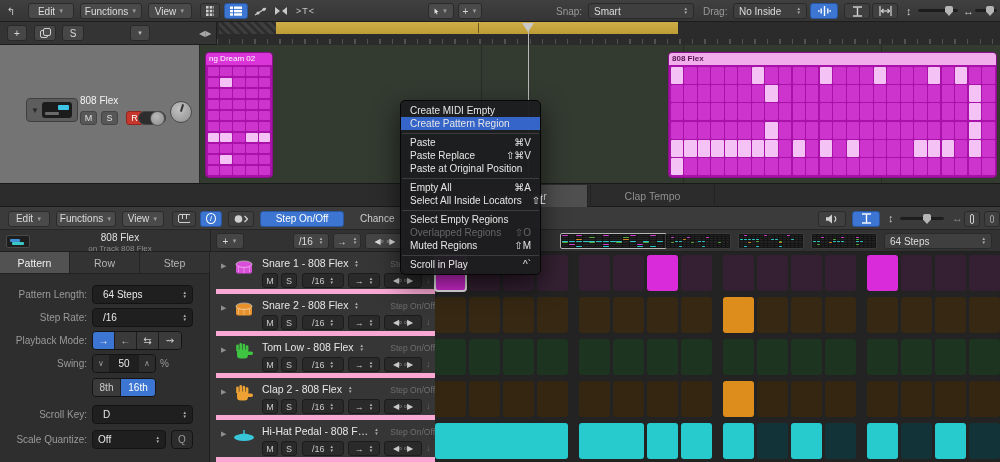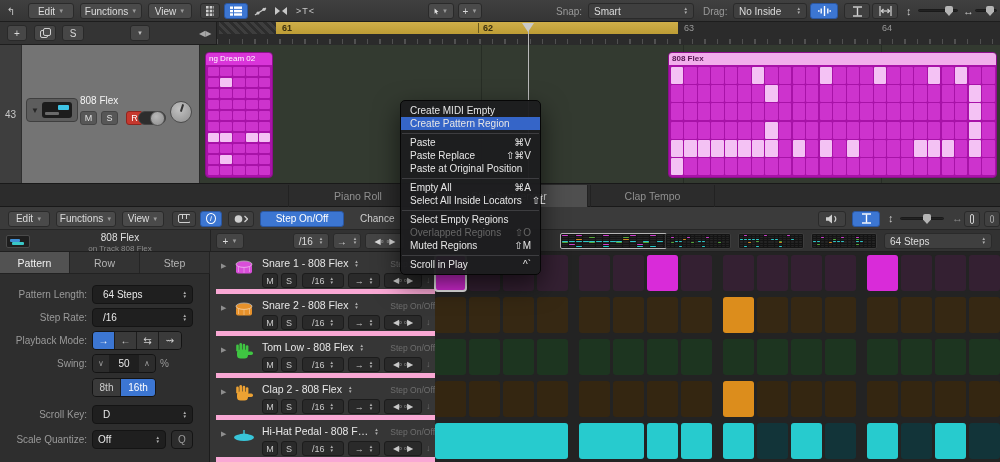--- a/index.html
+++ b/index.html
@@ -271,26 +271,20 @@
     </div>
     <div class="sbtn" style="left:62px;width:22px;">S</div>
     <div class="sbtn" style="left:130px;width:20px;">
         <span class="dn" style="font-size:6px;color:#bbb;">▼</span>
       </div>
     <div class="ghost" style="left:199px;color:#a8a8a8;font-size:8px;">◀▶</div>
     <div class="ruler">
       <div class="hatch"></div>
       <div class="cycle" style="left:59px;width:402px;"></div>
       <div style="position:absolute;left:261px;top:1px;width:1px;height:10px;background:#6b5a1d;"></div>
-      <div id="ruler-labels" style="position:absolute;left:-216px;top:0;width:1000px;height:12px;">
-          <div class="barlab oncyc" style="left: 281px;">61</div>
-          <div class="barlab oncyc" style="left: 482px;">62</div>
-          <div class="barlab" style="left: 683px;">63</div>
-          <div class="barlab" style="left: 881px;">64</div>
-        </div>
       <div class="ticks"></div>
     </div>
   </div>
 
   <div class="arrange">
     <div class="barline" style="left:481px;"></div>
     <div class="barline" style="left:683px;"></div>
     <div class="barline" style="left:881px;"></div>
     <div id="regions">
         <div class="region" style="left: 205px; width: 68px;">
@@ -524,21 +518,20 @@
               <div class="rcell"></div>
               <div class="rcell"></div>
               <div class="rcell"></div>
               <div class="rcell"></div>
               <div class="rcell"></div>
             </div>
           </div>
         </div>
       </div>
     <div class="trackcol">
-      <div class="numstrip">43</div>
       <div class="tool-tile">
         <span class="tri">▼</span>
         <span class="machine">
             <i></i>
             <b></b>
           </span>
       </div>
       <div class="tname">808 Flex</div>
       <div class="msr">
         <span class="mb">M</span>
@@ -550,21 +543,20 @@
         </div>
       <div class="panknob">
           <i></i>
         </div>
     </div>
   </div>
   <div class="playhead"></div>
   <div class="phhead"></div>
 
   <div class="tabbar" id="tabbar">
-      <div class="tab" style="left: 288px; width: 140px;">Piano Roll</div>
       <div class="tab active" style="left: 430px; width: 158px;">Step Sequencer</div>
       <div class="tab" style="left: 590px; width: 125px;">Clap Tempo</div>
     </div>
 
   <div class="seqtb">
     <div class="pill" style="left:8px;width:42px;">
         <span>Edit</span>
         <span class="dn">▼</span>
       </div>
     <div class="pill" style="left:56px;width:60px;">

